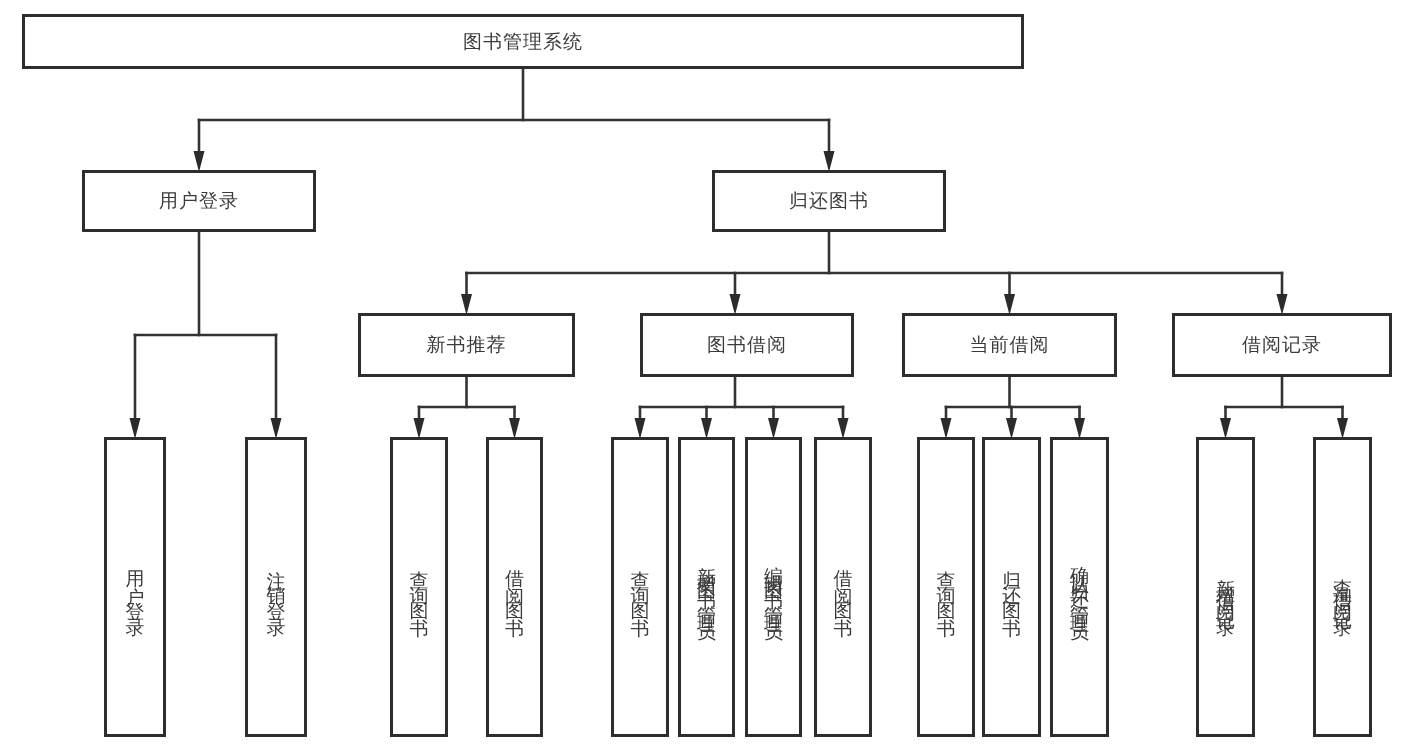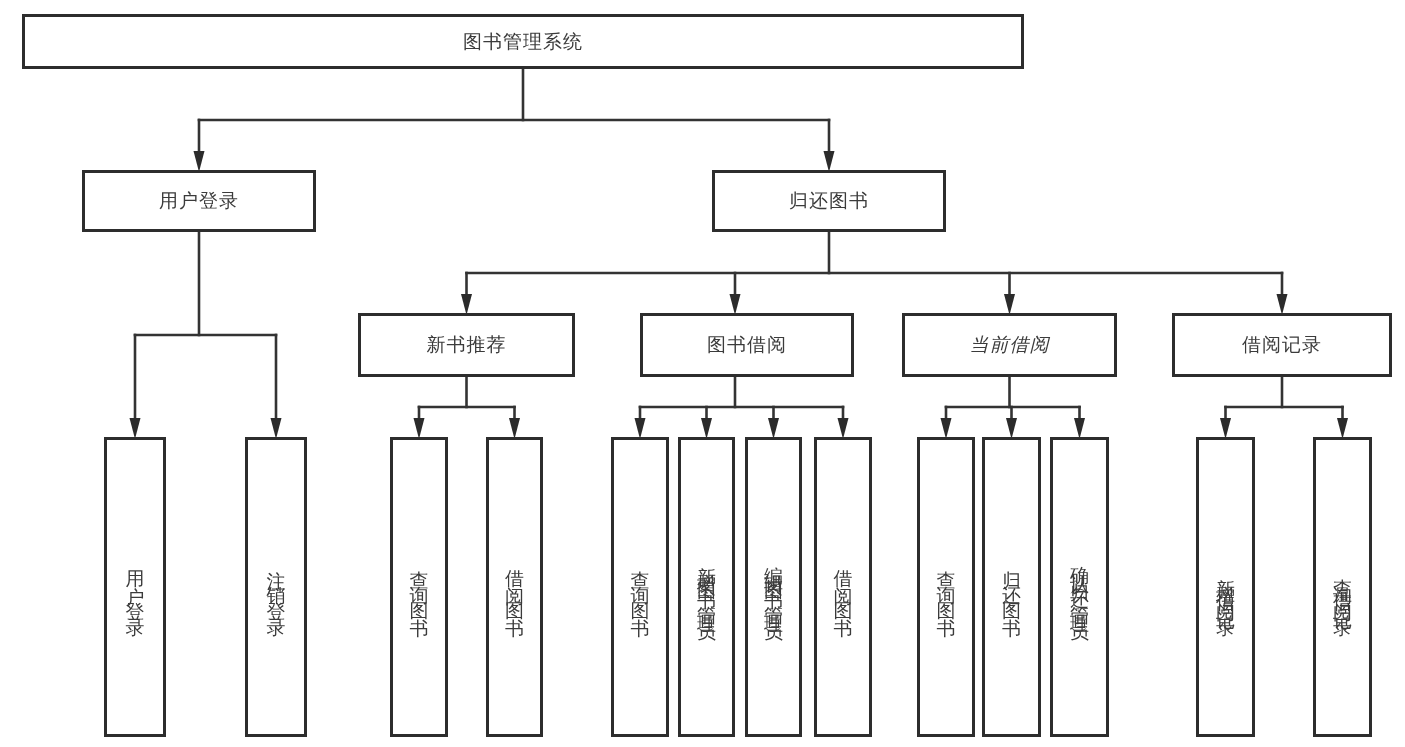--- a/index.html
+++ b/index.html
@@ -107,21 +107,21 @@
       </div>
       <div class="node" style="left: 712px; top: 170px; width: 234px; height: 62px;">
         <span>归还图书</span>
       </div>
       <div class="node" style="left: 358px; top: 313px; width: 217px; height: 64px;">
         <span>新书推荐</span>
       </div>
       <div class="node" style="left: 596px; top: 313px; width: 214px; height: 64px; margin-left: 44px;">
         <span>图书借阅</span>
       </div>
-      <div class="node" style="left: 902px; top: 313px; width: 215px; height: 64px; font-style: italic;">
+      <div class="node" style="left: 902px; top: 313px; width: 215px; height: 64px;">
         <span>当前借阅</span>
       </div>
       <div class="node" style="left: 1172px; top: 313px; width: 220px; height: 64px;">
         <span>借阅记录</span>
       </div>
       <div class="node v" style="left: 104px; top: 437px; width: 62px; height: 300px; --vspace: 16px;">
         <span>用户登录</span>
       </div>
       <div class="node v" style="left: 245px; top: 437px; width: 62px; height: 300px; --vspace: 16px;">
         <span>注销登录</span>

